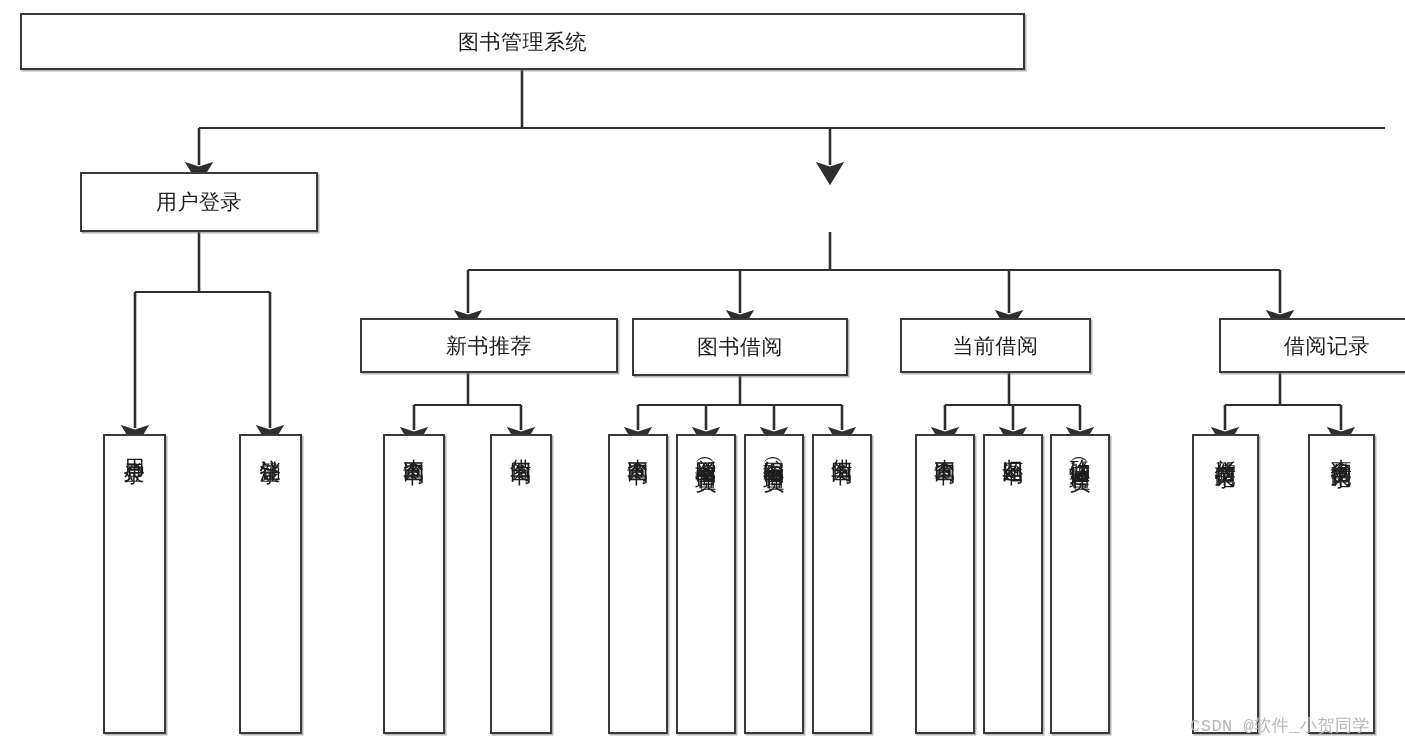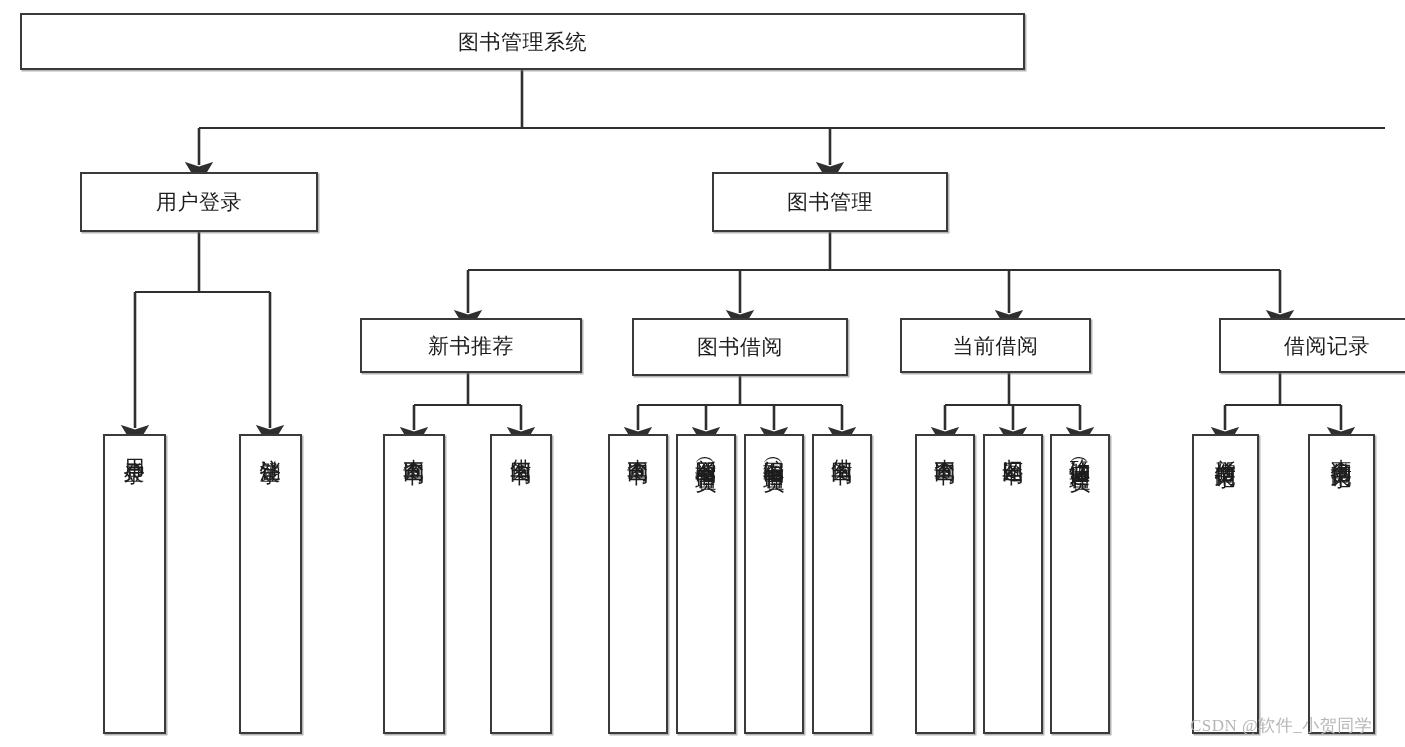--- a/index.html
+++ b/index.html
@@ -56,21 +56,21 @@
     margin: 0 auto;
   }
   #watermark {
     position: absolute;
     left: 1190px;
     top: 714px;
     font-size: 17px;
     color: #b6b6b6;
     letter-spacing: 0.5px;
     white-space: nowrap;
-    font-family: Liberation Serif, serif;
+    font-family: Liberation Mono, monospace;
   }
 </style>
 </head>
 <body>
 
 <div id="diagram">
 
   <svg id="edges" viewBox="0 0 1405 747" xmlns="http://www.w3.org/2000/svg">
     <defs>
       <marker id="arr" markerWidth="9" markerHeight="11" refX="1.2" refY="5.5" orient="auto" markerUnits="strokeWidth">
@@ -122,25 +122,22 @@
   </svg>
 
   <div class="node" style="left:20px; top:13px; width:1005px; height:57px;">
     <span class="label">图书管理系统</span>
   </div>
 
   <div class="node" style="left:80px; top:172px; width:238px; height:60px;">
     <span class="label">用户登录</span>
   </div>
 
-  <div class="node" style="left:712px; top:172px; width:236px; height:60px;">
-    <span class="label">图书管理</span>
-  </div>
 
-  <div class="node" style="left:360px; top:318px; width:222px; height:55px;">
+  <div class="node" style="left:360px; top:318px; width:258px; height:55px;">
     <span class="label">新书推荐</span>
   </div>
 
   <div class="node" style="left:632px; top:318px; width:216px; height:58px;">
     <span class="label">图书借阅</span>
   </div>
 
   <div class="node" style="left:900px; top:318px; width:191px; height:55px;">
     <span class="label">当前借阅</span>
   </div>

